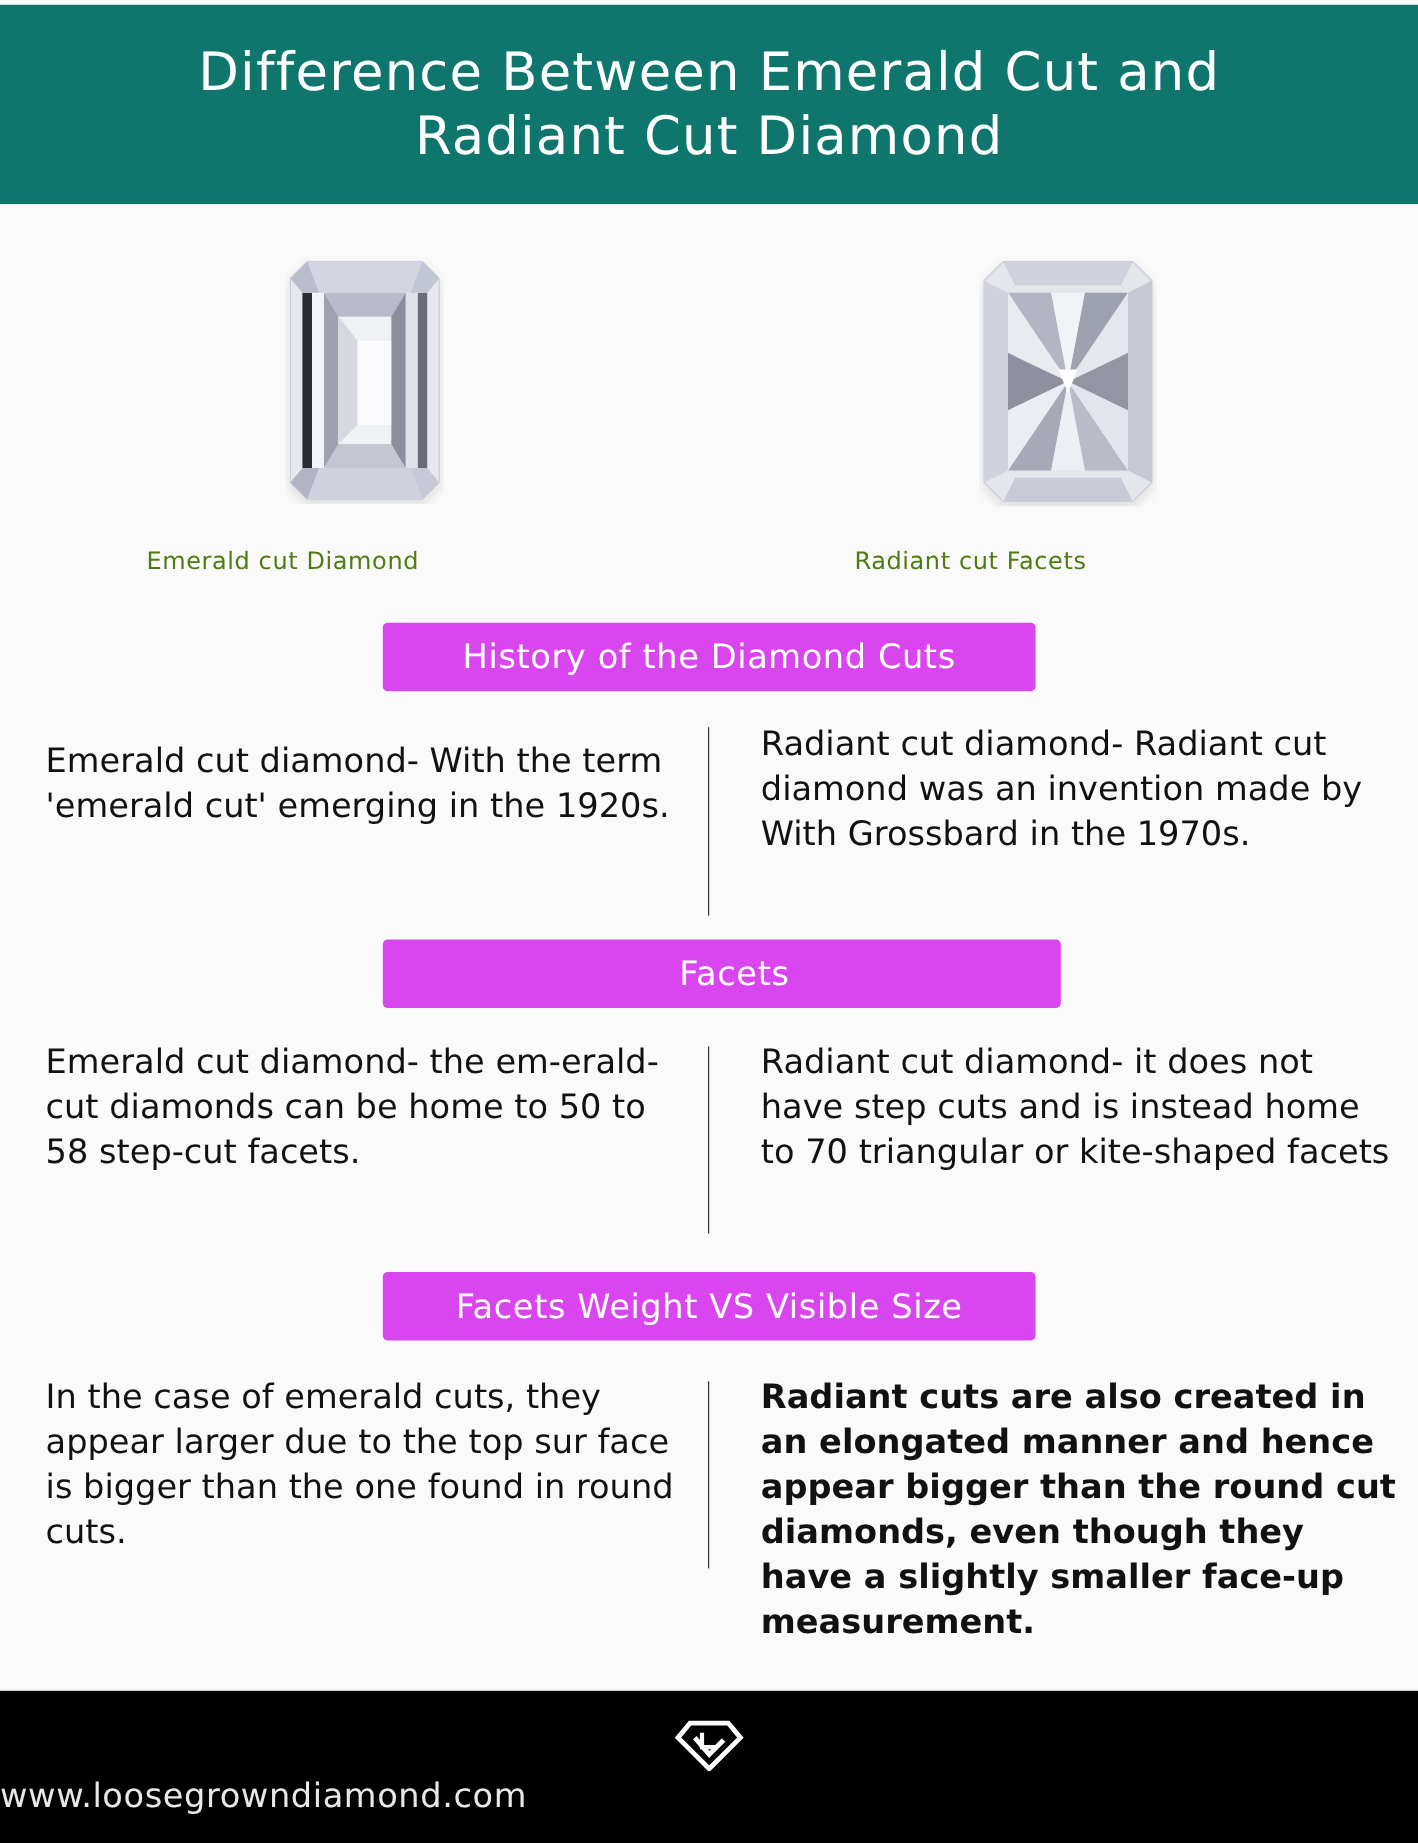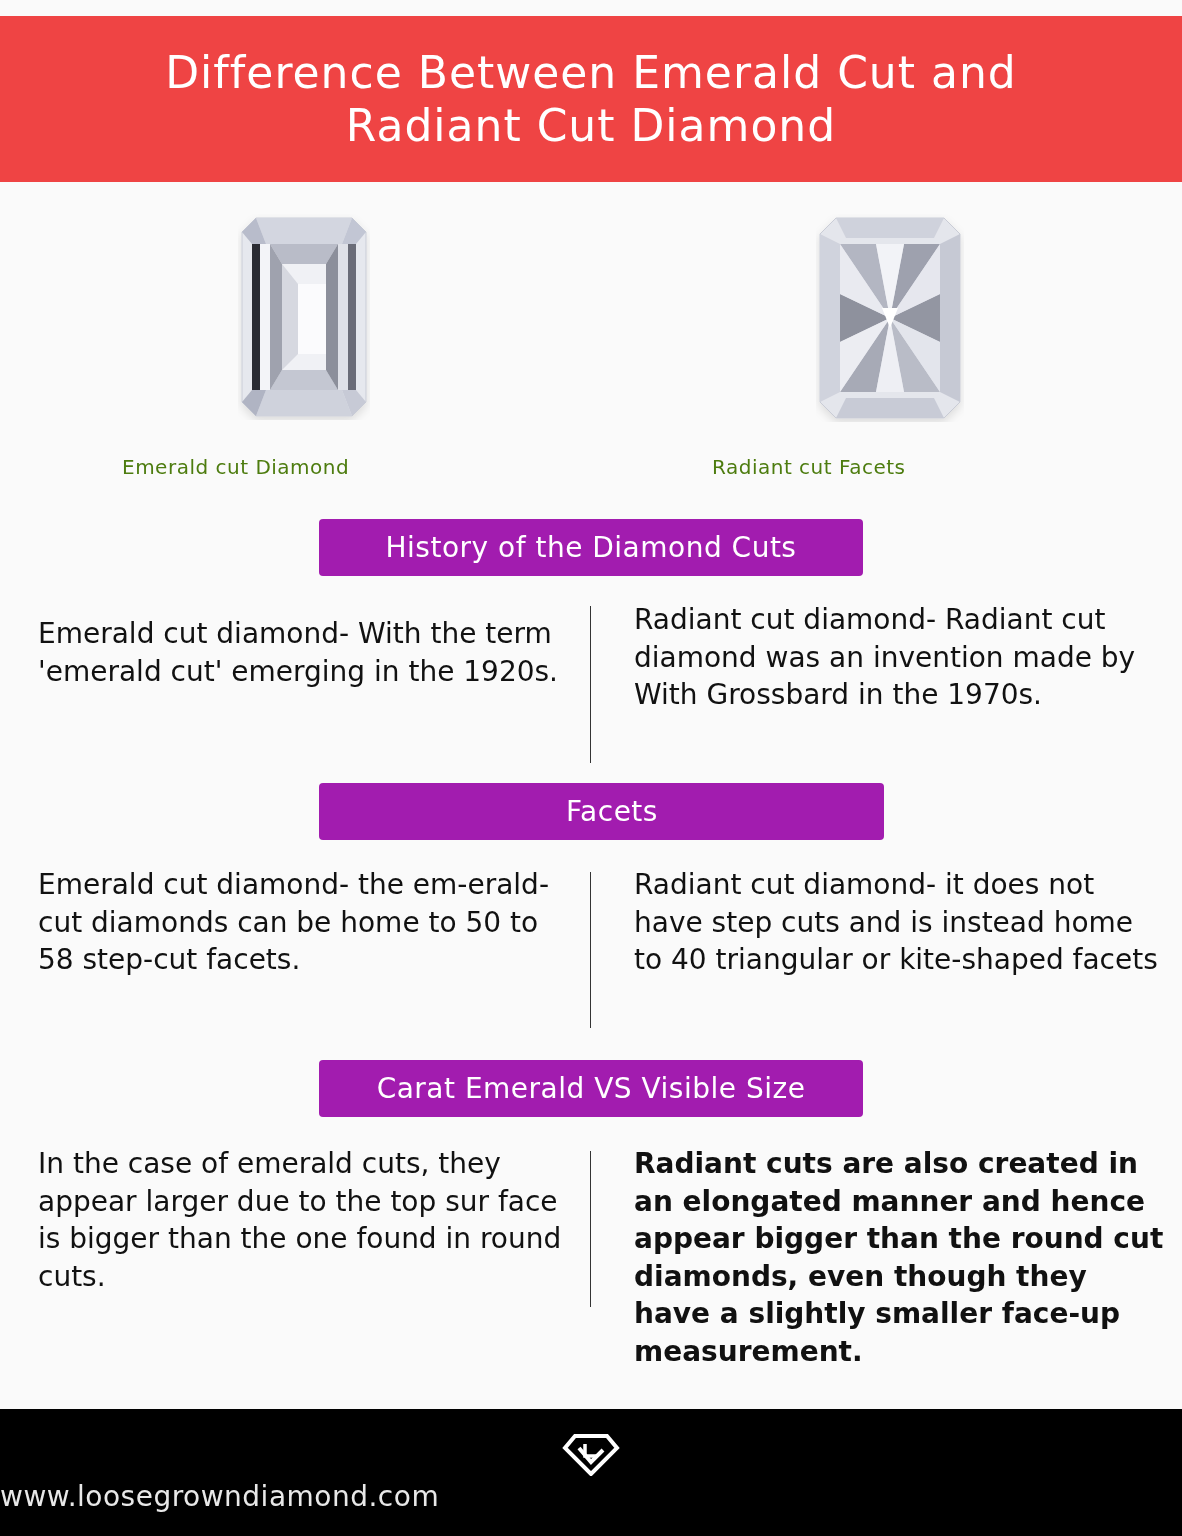--- a/index.html
+++ b/index.html
@@ -1,25 +1,25 @@
 <!DOCTYPE html>
 <html><head>
 <meta charset="utf-8">
 <style>
   html, body { margin:0; padding:0; }
   body { width:1182px; height:1536px; background:#fafafa; font-family:"DejaVu Sans", sans-serif; color:#111; position:relative; overflow:hidden; }
-  .header { position:absolute; left:0; top:16px; width:1182px; height:166px; background:#ef4444; display:flex; align-items:center; justify-content:center; }
+  .header { position:absolute; left:0; top:4px; width:1182px; height:166px; background:#0f766e; display:flex; align-items:center; justify-content:center; }
   .header h1 { margin:0; color:#fff; font-weight:500; font-size:44px; line-height:53px; text-align:center; letter-spacing:1px; width:900px; }
   .gem { position:absolute; }
   .gem-emerald { left:238px; top:214px; width:132px; height:206px; }
   .gem-radiant { left:816px; top:214px; width:148px; height:208px; }
   .caption { position:absolute; top:455px; font-size:20px; color:#4d7c0f; letter-spacing:0.5px; }
   .cap-left { left:122px; }
   .cap-right { left:712px; }
-  .band { position:absolute; left:319px; width:544px; height:57px; background:#a21caf; border-radius:4px; color:#fff; display:flex; align-items:center; justify-content:center; font-size:28px; letter-spacing:0.5px; }
+  .band { position:absolute; left:319px; width:544px; height:57px; background:#d946ef; border-radius:4px; color:#fff; display:flex; align-items:center; justify-content:center; font-size:28px; letter-spacing:0.5px; }
   .col { position:absolute; font-size:28px; line-height:37.5px; color:#111; }
   .col-left { left:38px; width:530px; }
   .col-right { left:634px; width:530px; }
   .divider { position:absolute; left:590px; width:1px; background:#333; }
   .footer { position:absolute; left:0; top:1409px; width:1182px; height:127px; background:#000; }
   .footer-url { position:absolute; left:0; top:1480px; width:1182px; text-align:left; color:#e8e8e8; font-size:28px; letter-spacing:0.5px; }
 </style>
 </head>
 <body>
 
@@ -84,23 +84,23 @@
 <div class="caption cap-right">Radiant cut Facets</div>
 
 <div class="band" style="top:519px;">History of the Diamond Cuts</div>
 <div class="col col-left" style="top:601px;margin-top:14px;">Emerald cut diamond- With the term 'emerald cut' emerging in the 1920s.</div>
 <div class="divider" style="top:606px; height:157px;"></div>
 <div class="col col-right" style="top:601px;">Radiant cut diamond- Radiant cut diamond was an invention made by With Grossbard in the 1970s.</div>
 
 <div class="band" style="top:783px;padding-left:21px;">Facets</div>
 <div class="col col-left" style="top:866px;">Emerald cut diamond- the em-erald-cut diamonds can be home to 50 to 58 step-cut facets.</div>
 <div class="divider" style="top:872px; height:156px;"></div>
-<div class="col col-right" style="top:866px;">Radiant cut diamond- it does not have step cuts and is instead home to 40 triangular or kite-shaped facets</div>
+<div class="col col-right" style="top:866px;">Radiant cut diamond- it does not have step cuts and is instead home to 70 triangular or kite-shaped facets</div>
 
-<div class="band" style="top:1060px;">Carat Emerald VS Visible Size</div>
+<div class="band" style="top:1060px;">Facets Weight VS Visible Size</div>
 <div class="col col-left" style="top:1145px;">In the case of emerald cuts, they appear larger due to the top sur face is bigger than the one found in round cuts.</div>
 <div class="divider" style="top:1151px; height:156px;"></div>
 <div class="col col-right" style="top:1145px;font-weight:bold;">Radiant cuts are also created in an elongated manner and hence appear bigger than the round cut diamonds, even though they have a slightly smaller face-up measurement.</div>
 
 <div class="footer"></div>
 <svg class="logo" style="position:absolute; left:561px; top:1432px; width:60px; height:44px;" viewBox="0 0 60 44">
   <path d="M14,4 L46,4 L56,16 L30,42 L4,16 Z" fill="none" stroke="#fff" stroke-width="4" stroke-linejoin="miter"></path>
   <path d="M18,16 L30,30 L42,18" fill="none" stroke="#fff" stroke-width="4"></path>
   <path d="M24,12 L24,24 L36,24" fill="none" stroke="#fff" stroke-width="3.5"></path>
 </svg>

